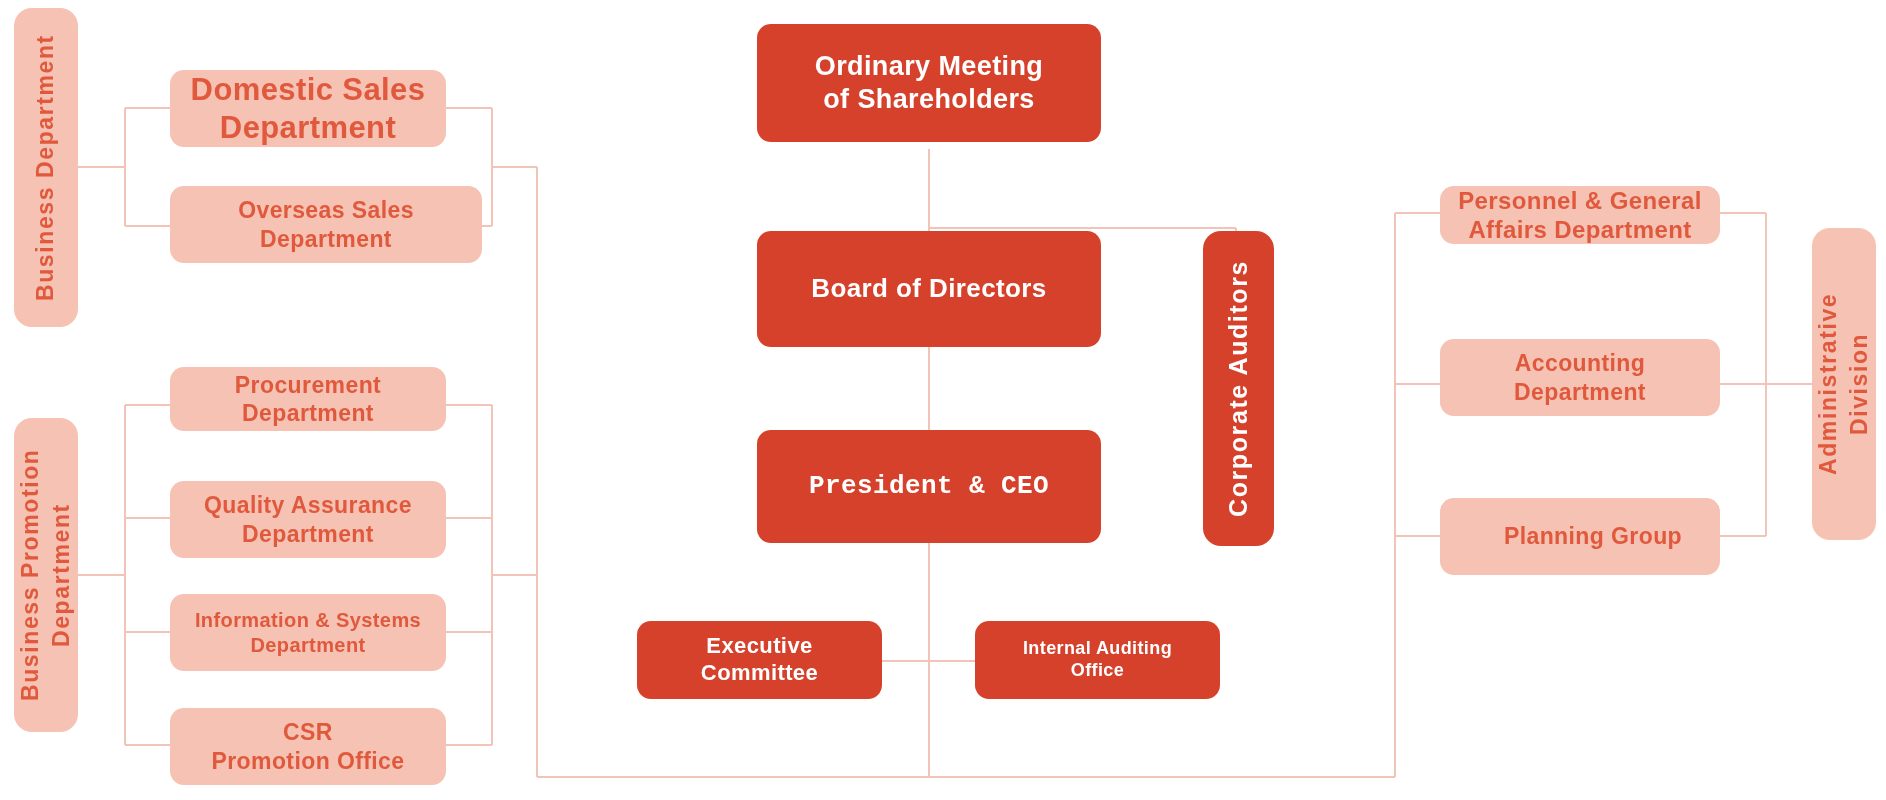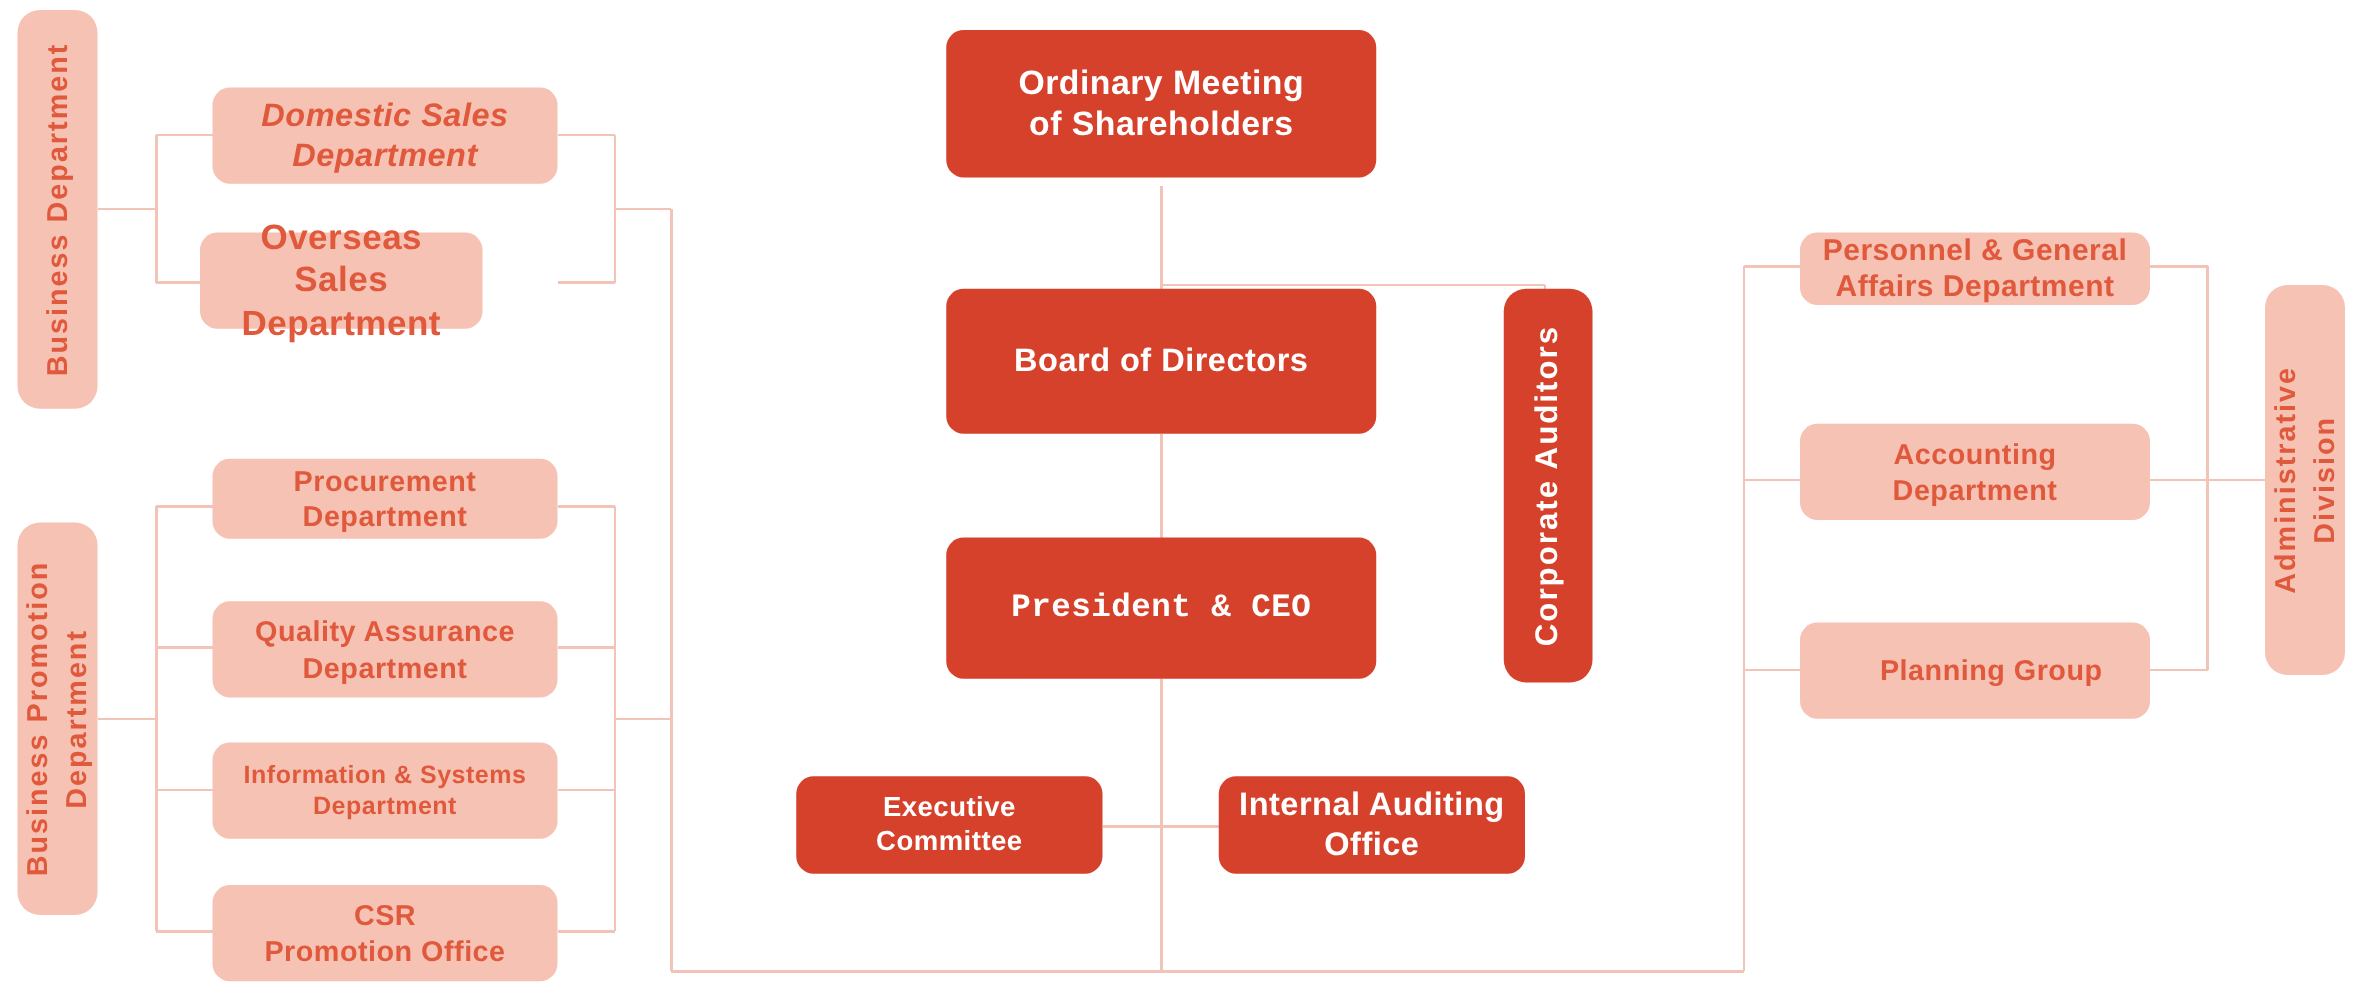--- a/index.html
+++ b/index.html
@@ -126,29 +126,29 @@
 
   <div class="node primary" style="left:757px; top:231px; width:344px; height:116px; font-size:26px;">Board of Directors</div>
 
   <div class="node primary" style="left:757px; top:430px; width:344px; height:113px; font-size:26px;font-family:Liberation Mono, monospace;">President &amp; CEO</div>
 
   <div class="node primary vertical" style="left:1203px; top:231px; width:71px; height:315px; font-size:25px;">Corporate Auditors</div>
 
   <div class="node primary" style="left:637px; top:621px; width:245px; height:78px; font-size:22px;">Executive
 Committee</div>
 
-  <div class="node primary" style="left:975px; top:621px; width:245px; height:78px; font-size:26px;">Internal Auditing
+  <div class="node primary" style="left:975px; top:621px; width:245px; height:78px; font-size:18px;">Internal Auditing
 Office</div>
 
   <div class="node secondary vertical" style="left:14px; top:8px; width:64px; height:319px; font-size:23px;">Business Department</div>
 
-  <div class="node secondary" style="left:170px; top:70px; width:276px; height:77px; font-size:26px;font-style:italic;">Domestic Sales
+  <div class="node secondary" style="left:170px; top:70px; width:276px; height:77px; font-size:31px;">Domestic Sales
 Department</div>
 
-  <div class="node secondary" style="left:160px; top:186px; width:226px; height:77px; font-size:28px;">Overseas Sales
+  <div class="node secondary" style="left:170px; top:186px; width:312px; height:77px; font-size:23px;">Overseas Sales
 Department</div>
 
   <div class="node secondary vertical" style="left:14px; top:418px; width:64px; height:314px; font-size:23px;">Business Promotion
 Department</div>
 
   <div class="node secondary" style="left:170px; top:367px; width:276px; height:64px; font-size:23px;">Procurement
 Department</div>
 
   <div class="node secondary" style="left:170px; top:481px; width:276px; height:77px; font-size:23px;">Quality Assurance
 Department</div>

